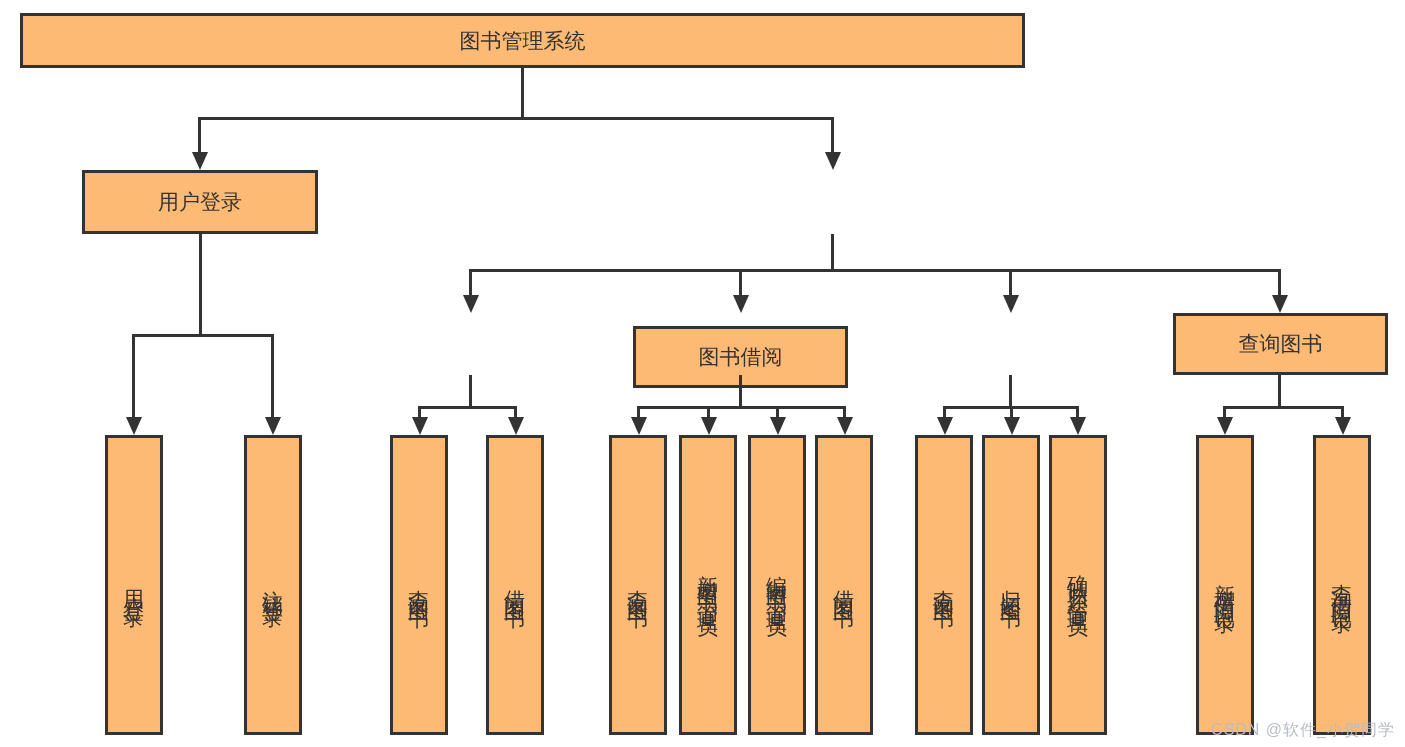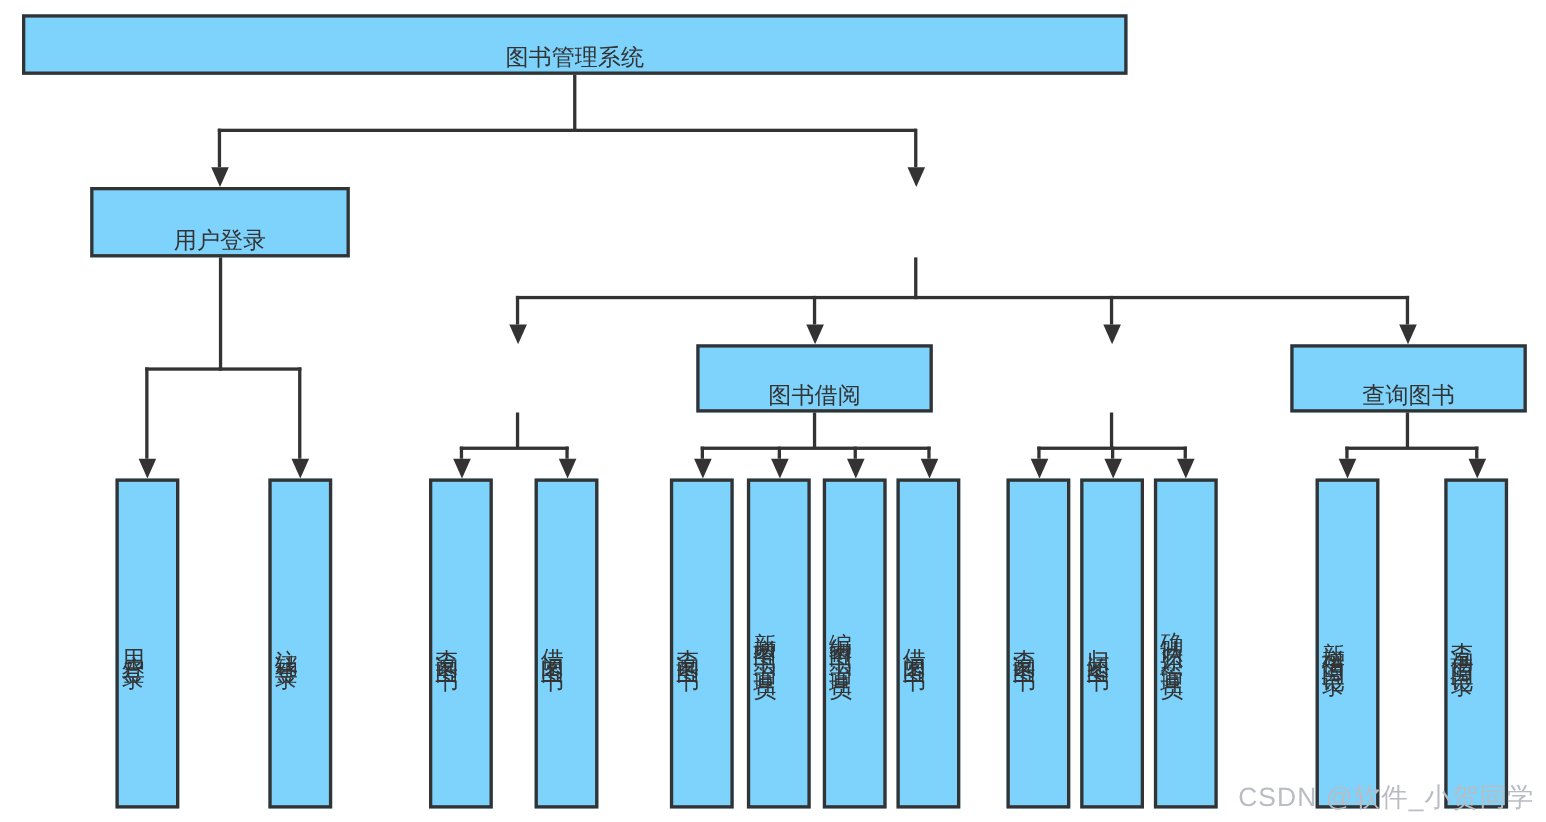--- a/index.html
+++ b/index.html
@@ -1,35 +1,35 @@
 <!DOCTYPE html>
 <html><head>
 <meta charset="utf-8">
 <style>
   html,body{margin:0;padding:0;}
   body{font-family:"Liberation Sans","DejaVu Sans",sans-serif;background:#fff;}
   .stage{position:relative;width:1405px;height:747px;background:#ffffff;overflow:hidden;}
   .box{
-    position:absolute;box-sizing:border-box;border:3px solid #333333;background:#7dd3fc;
-    display:flex;align-items:flex-end;justify-content:center;
+    position:absolute;box-sizing:border-box;border:3px solid #333333;background:#fdba74;
+    display:flex;align-items:center;justify-content:center;
     color:#333333;font-size:21px;line-height:1.2;white-space:nowrap;
   }
   .vbox{
     writing-mode:vertical-rl;text-orientation:mixed;
     letter-spacing:6px;font-size:21px;padding:8px 0;
   }
   .vline,.hline{position:absolute;background:#333333;}
   .arrow{
     position:absolute;width:0;height:0;
     border-left:8px solid transparent;border-right:8px solid transparent;
     border-top:18px solid #333333;
   }
   .watermark{
     position:absolute;right:10px;bottom:6px;
-    color:#b9bcc2;font-size:24px;letter-spacing:1px;
+    color:#b9bcc2;font-size:16px;letter-spacing:1px;
   }
 </style>
 </head>
 <body>
 
 <div class="stage">
 
   <div class="box" style="left:20px;top:13px;width:1005px;height:55px;">
     <span>图书管理系统</span>
   </div>
@@ -56,21 +56,21 @@
   <div class="hline" style="left:469px;top:269px;width:812px;height:3px;"></div>
   <div class="vline" style="left:469px;top:269px;width:3px;height:26px;"></div>
   <div class="arrow" style="left:463px;top:295px;"></div>
   <div class="vline" style="left:739px;top:269px;width:3px;height:26px;"></div>
   <div class="arrow" style="left:733px;top:295px;"></div>
   <div class="vline" style="left:1009px;top:269px;width:3px;height:26px;"></div>
   <div class="arrow" style="left:1003px;top:295px;"></div>
   <div class="vline" style="left:1278px;top:269px;width:3px;height:26px;"></div>
   <div class="arrow" style="left:1272px;top:295px;"></div>
 
-  <div class="box" style="left:633px;top:313px;width:215px;height:62px;">
+  <div class="box" style="left:633px;top:326px;width:215px;height:62px;">
     <span>图书借阅</span>
   </div>
   <div class="box" style="left:1173px;top:313px;width:215px;height:62px;">
     <span>查询图书</span>
   </div>
 
   <div class="vline" style="left:469px;top:375px;width:3px;height:33px;"></div>
   <div class="hline" style="left:418px;top:406px;width:99px;height:3px;"></div>
   <div class="vline" style="left:418px;top:406px;width:3px;height:11px;"></div>
   <div class="arrow" style="left:412px;top:417px;"></div>

